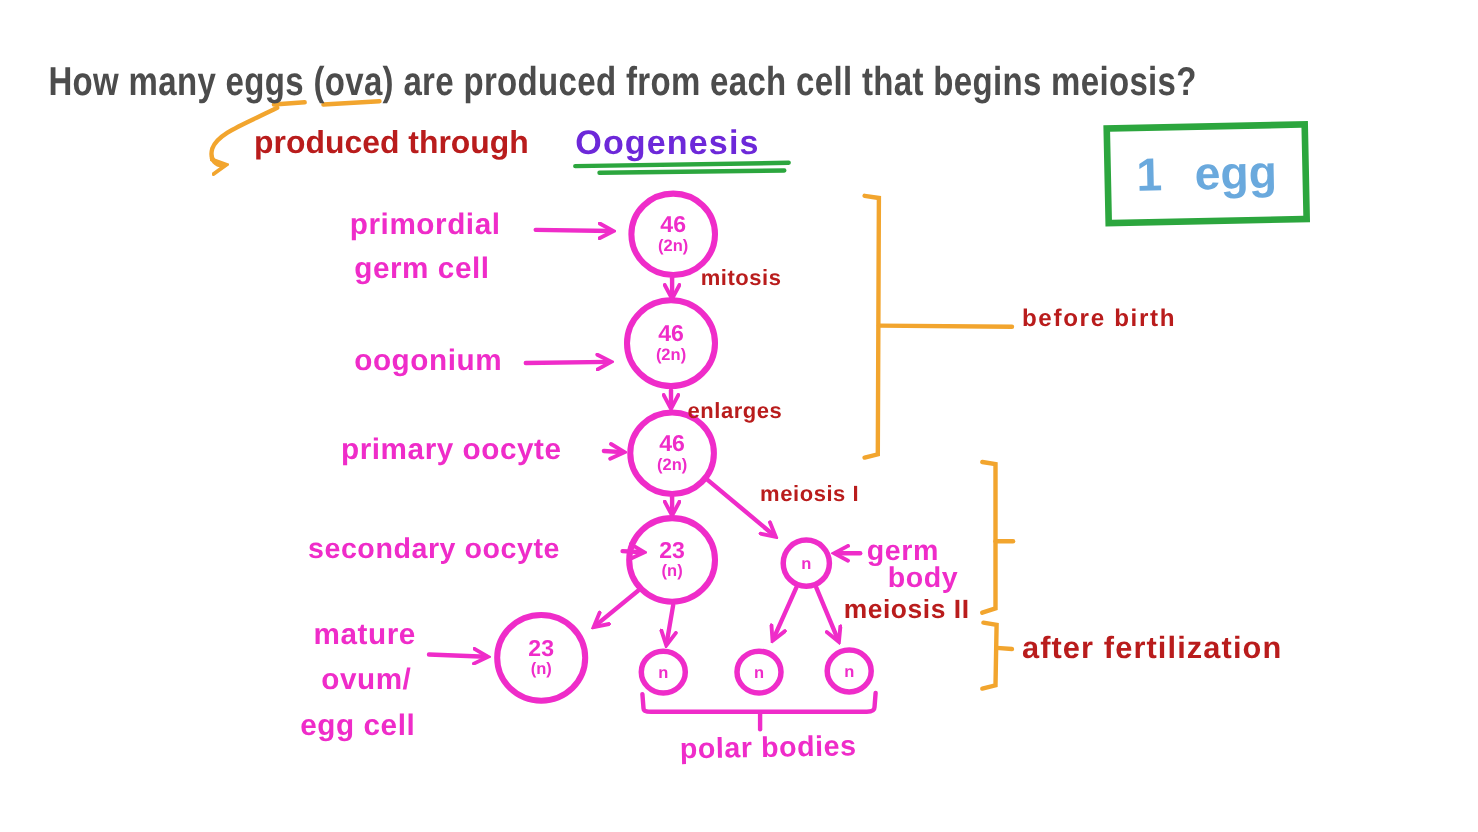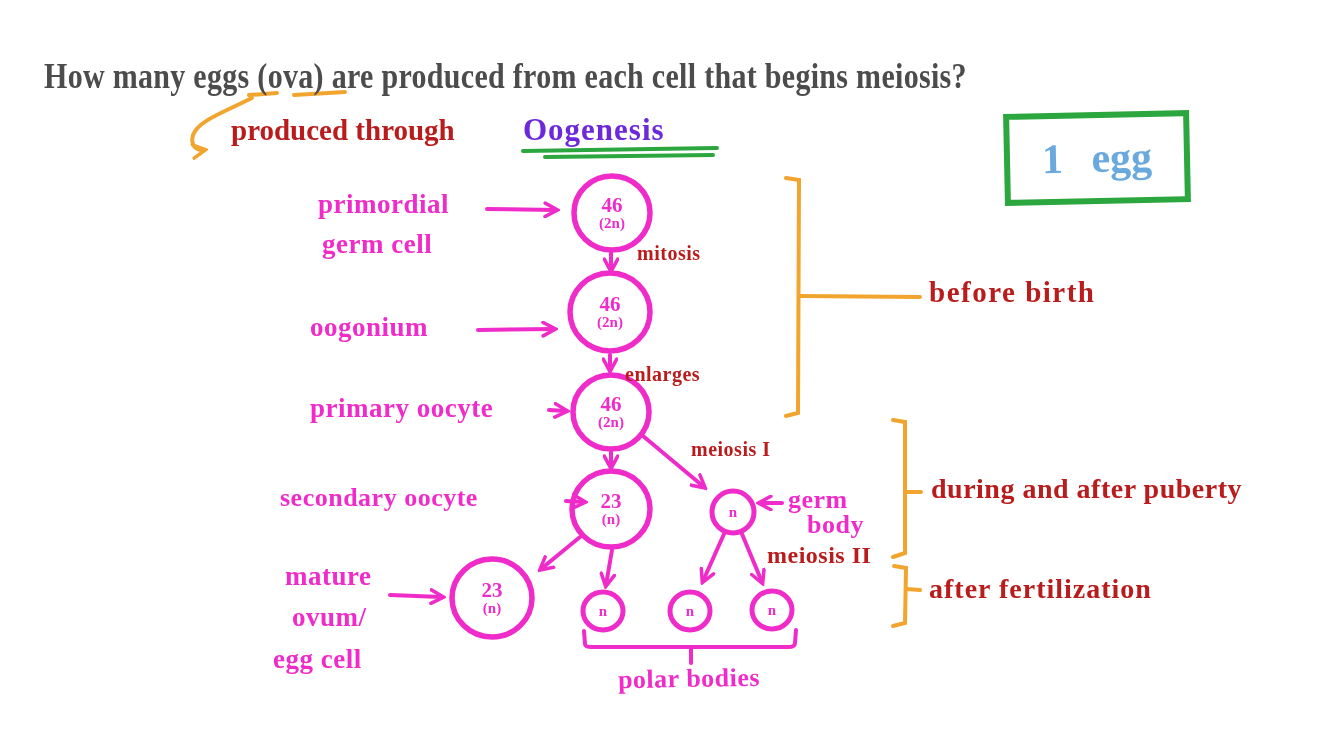--- a/index.html
+++ b/index.html
@@ -1,30 +1,30 @@
 <!DOCTYPE html>
 <html><head>
 <meta charset="utf-8">
 <style>
   html,body{margin:0;padding:0;background:#ffffff;}
   .canvas{position:relative;width:1320px;height:756px;background:#ffffff;overflow:hidden;
-          font-family:Liberation Serif, serif;}
+          font-family:Liberation Sans, sans-serif;}
   svg.art{position:absolute;left:0;top:0;}
   .lbl{position:absolute;font-weight:700;line-height:1;white-space:nowrap;}
   .ink{color:#4c4c4c;}
   .mag{color:#ef2cc9;}
   .org{color:#b91c1c;}
   .grn{color:#6d28d9;}
   .blu{color:#6aa9dd;}
   .title{font-size:30px;letter-spacing:.3px;transform:scaleY(1.22);transform-origin:0 0;}
   .sub{font-size:29px;}
   .term{font-size:31px;letter-spacing:1px;}
   .stage{font-size:27px;letter-spacing:.5px;}
   .proc{font-size:20px;letter-spacing:.5px;}
-  .phase{font-size:29px;letter-spacing:1.5px;}
+  .phase{font-size:22px;letter-spacing:1.5px;}
   .cellText{position:absolute;text-align:center;color:#ef2cc9;font-weight:700;line-height:1.05;}
   .cellText .v{font-size:21px;display:block;}
   .cellText .p{font-size:15px;display:block;}
   .nText{position:absolute;text-align:center;color:#ef2cc9;font-weight:700;font-size:15px;line-height:1;}
   .answerBox{position:absolute;left:1004px;top:112px;width:174px;height:80px;
              border:6px solid #2ca63e;transform:rotate(-1.2deg);
              display:flex;align-items:center;justify-content:center;}
   .answerBox .txt{font-size:42px;font-weight:700;word-spacing:18px;transform:rotate(-.5deeg);}
   .tilt1{transform:rotate(-1deg);}
 </style>
@@ -103,38 +103,37 @@
 
   <div class="lbl org sub" style="left:231px;top:116px;">produced through</div>
   <div class="lbl grn term" style="left:523px;top:114px;">Oogenesis</div>
 
   <div class="answerBox">
     <span class="blu txt">1 egg</span>
   </div>
 
   <div class="lbl mag stage" style="left:318px;top:191px;">primordial</div>
   <div class="lbl mag stage" style="left:322px;top:231px;">germ cell</div>
-  <div class="lbl mag stage" style="left:310px;top:314px;">oogonium</div>
+  <div class="lbl mag stage" style="left:322px;top:314px;">oogonium</div>
   <div class="lbl mag stage" style="left:310px;top:395px;">primary oocyte</div>
   <div class="lbl mag stage" style="left:280px;top:485px;font-size:26px;">secondary oocyte</div>
   <div class="lbl mag stage" style="left:285px;top:563px;">mature</div>
   <div class="lbl mag stage" style="left:292px;top:604px;">ovum/</div>
   <div class="lbl mag stage" style="left:273px;top:646px;">egg cell</div>
 
   <div class="lbl mag stage" style="left:788px;top:487px;font-size:26px;">germ</div>
   <div class="lbl mag stage" style="left:807px;top:512px;font-size:26px;">body</div>
   <div class="lbl mag stage tilt1" style="left:618px;top:666px;font-size:26px;">polar bodies</div>
 
   <div class="lbl org proc" style="left:637px;top:243px;">mitosis</div>
   <div class="lbl org proc" style="left:625px;top:364px;">enlarges</div>
   <div class="lbl org proc" style="left:691px;top:439px;">meiosis I</div>
   <div class="lbl org proc" style="left:767px;top:543px;font-size:24px;">meiosis II</div>
 
   <div class="lbl org phase" style="left:929px;top:278px;">before birth</div>
-  <div class="lbl org phase" style="left:931px;top:475px;font-size:28px;letter-spacing:.5px;">during and after puberty</div>
   <div class="lbl org phase" style="left:929px;top:575px;font-size:28px;letter-spacing:1px;">after fertilization</div>
 
   <div class="cellText" style="left:572px;top:194px;width:80px;">
     <span class="v">46</span>
     <span class="p">(2n)</span>
   </div>
   <div class="cellText" style="left:570px;top:293px;width:80px;">
     <span class="v">46</span>
     <span class="p">(2n)</span>
   </div>

